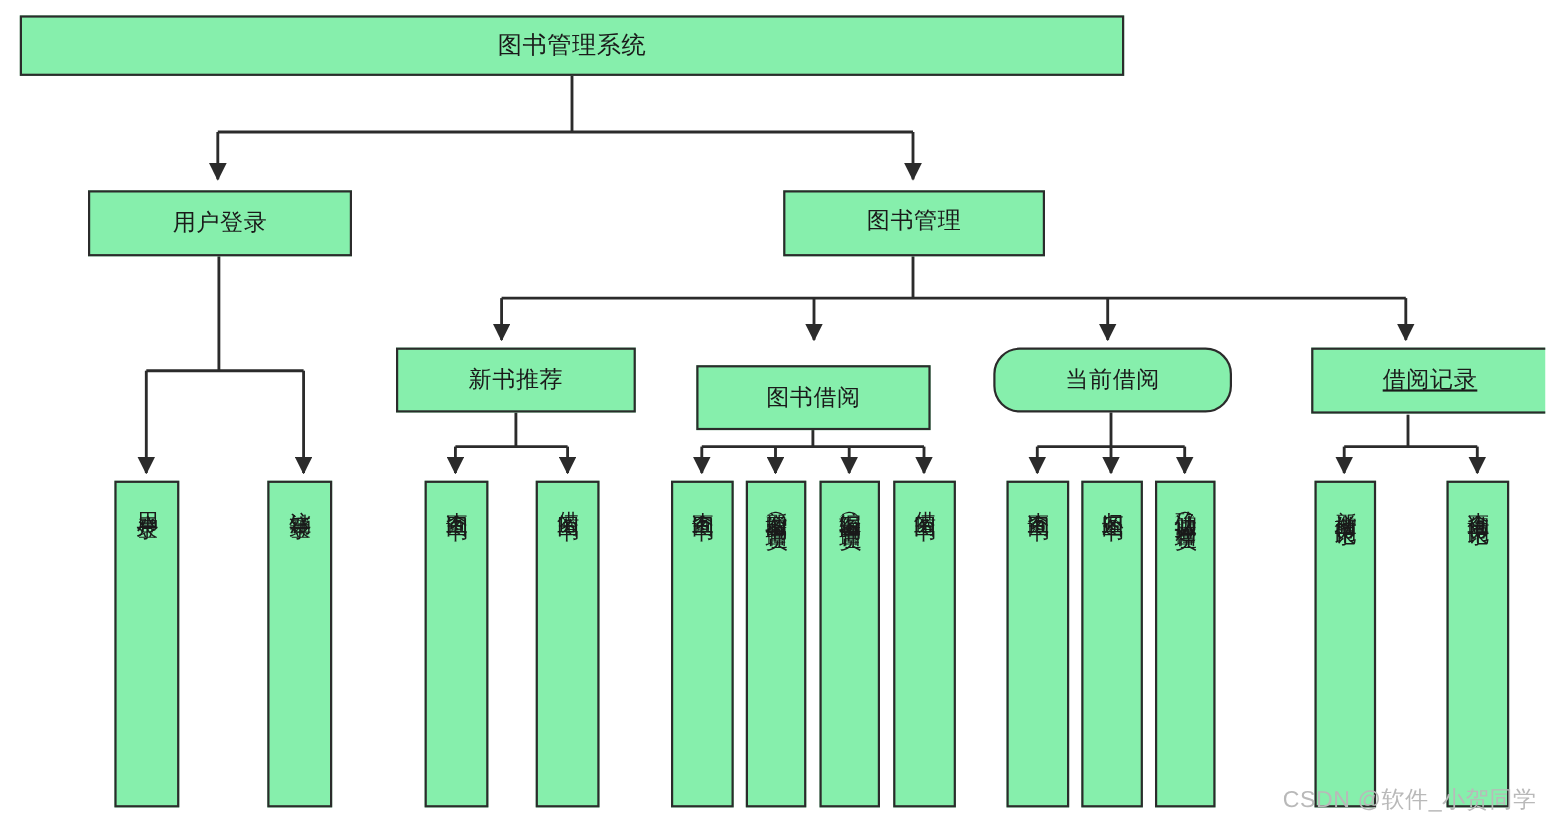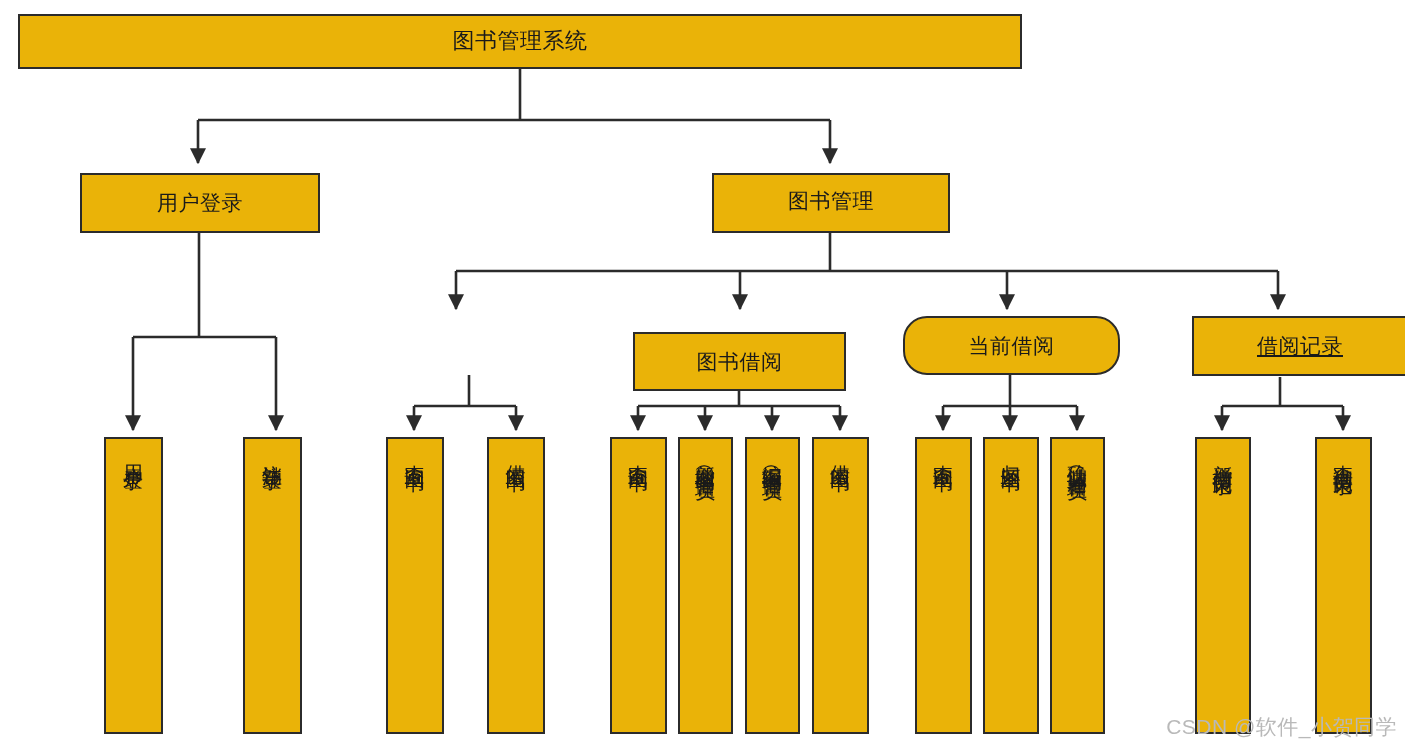--- a/index.html
+++ b/index.html
@@ -23,21 +23,21 @@
     left: 0;
     top: 0;
     width: 1405px;
     height: 747px;
     pointer-events: none;
   }
   .node {
     position: absolute;
     box-sizing: border-box;
     border: 2.2px solid #2b2b2b;
-    background: #eab308;
+    background: #86efac;
     color: #1a1a1a;
     display: flex;
     align-items: center;
     justify-content: center;
     text-align: center;
     line-height: 1.22;
   }
   .node.h {
     font-size: 21px;
     letter-spacing: 0.5px;
@@ -130,20 +130,23 @@
   </div>
 
   <div class="node h" style="left:80px; top:173px; width:240px; height:60px;">
     <span>用户登录</span>
   </div>
 
   <div class="node h" style="left:712px; top:173px; width:238px; height:60px;font-family:Liberation Mono, monospace;">
     <span>图书管理</span>
   </div>
 
+  <div class="node h" style="left:360px; top:316px; width:218px; height:59px;">
+    <span>新书推荐</span>
+  </div>
 
   <div class="node h" style="left:633px; top:332px; width:213px; height:59px;">
     <span>图书借阅</span>
   </div>
 
   <div class="node h" style="left:903px; top:316px; width:217px; height:59px;border-radius:24px;">
     <span>当前借阅</span>
   </div>
 
   <div class="node h" style="left:1192px; top:316px; width:216px; height:60px;text-decoration:underline;">

